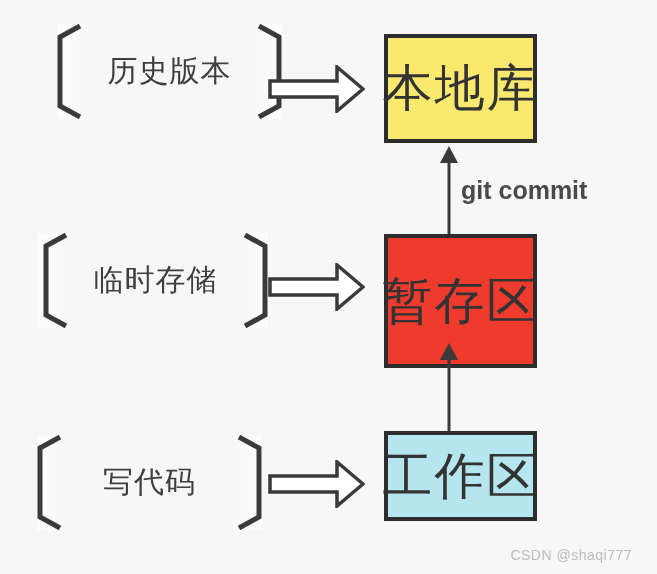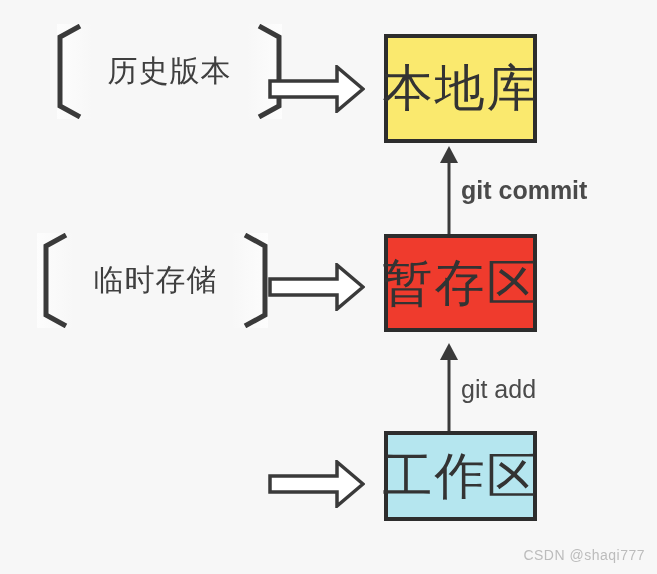--- a/index.html
+++ b/index.html
@@ -38,21 +38,21 @@
   }
   .flow-arrow{position:absolute;display:block;}
   .flow-label{
     position:absolute;
     font-size:25px;
     line-height:26px;
     white-space:nowrap;
   }
   .watermark{
     position:absolute;
-    right:12px;bottom:11px;
+    right:25px;bottom:11px;
     font-size:14px;
     letter-spacing:.5px;
   }
 </style>
 </head>
 <body>
 
 <div class="canvas">
 
   <div class="bracket-group" style="left:37px;top:24px;margin-left:20px;">
@@ -80,27 +80,35 @@
       <polyline points="23,2 3,13 3,82 23,93" fill="none" stroke-width="5" stroke="#3a3a3a"></polyline>
     </svg>
     <span class="bracket-label" style="color: rgb(63, 63, 63);">临时存储</span>
     <svg width="25" height="95" viewBox="0 0 25 95">
       <polyline points="2,2 22,13 22,82 2,93" fill="none" stroke-width="5" stroke="#3a3a3a"></polyline>
     </svg>
   </div>
   <svg class="block-arrow" style="left:268px;top:263px;" width="97" height="48" viewBox="0 0 97 48">
     <polygon points="2,16 69,16 69,2 95,24 69,46 69,32 2,32" fill="#ffffff" stroke-width="3.5" stroke="#3a3a3a"></polygon>
   </svg>
-  <div class="node-box" style="top: 234px; height: 98px; background-color: rgb(239, 59, 45);">暂存区</div>
+  <div class="node-box" style="top: 234px; height: 134px; background-color: rgb(239, 59, 45);">暂存区</div>
 
   <svg class="flow-arrow" style="left:440px;top:343px;" width="18" height="88" viewBox="0 0 18 88">
     <polygon points="9,0 0,17 18,17" fill="#3a3a3a"></polygon>
     <line x1="9" y1="14" x2="9" y2="88" stroke-width="3" stroke="#3a3a3a"></line>
   </svg>
-  <span class="flow-label" style="left: 461px; top: 376px; color: rgb(74, 74, 74);">git add</span>
 
+  <div class="bracket-group" style="left:37px;top:435px;">
+    <svg width="25" height="95" viewBox="0 0 25 95">
+      <polyline points="23,2 3,13 3,82 23,93" fill="none" stroke-width="5" stroke="#3a3a3a"></polyline>
+    </svg>
+    <span class="bracket-label" style="color: rgb(63, 63, 63);">写代码</span>
+    <svg width="25" height="95" viewBox="0 0 25 95">
+      <polyline points="2,2 22,13 22,82 2,93" fill="none" stroke-width="5" stroke="#3a3a3a"></polyline>
+    </svg>
+  </div>
   <svg class="block-arrow" style="left:268px;top:460px;" width="97" height="48" viewBox="0 0 97 48">
     <polygon points="2,16 69,16 69,2 95,24 69,46 69,32 2,32" fill="#ffffff" stroke-width="3.5" stroke="#3a3a3a"></polygon>
   </svg>
   <div class="node-box" style="top: 431px; height: 90px; background-color: rgb(181, 230, 239);">工作区</div>
 
   <span class="watermark" style="color: rgb(188, 188, 188);">CSDN @shaqi777</span>
 </div>
 
 </body></html>

